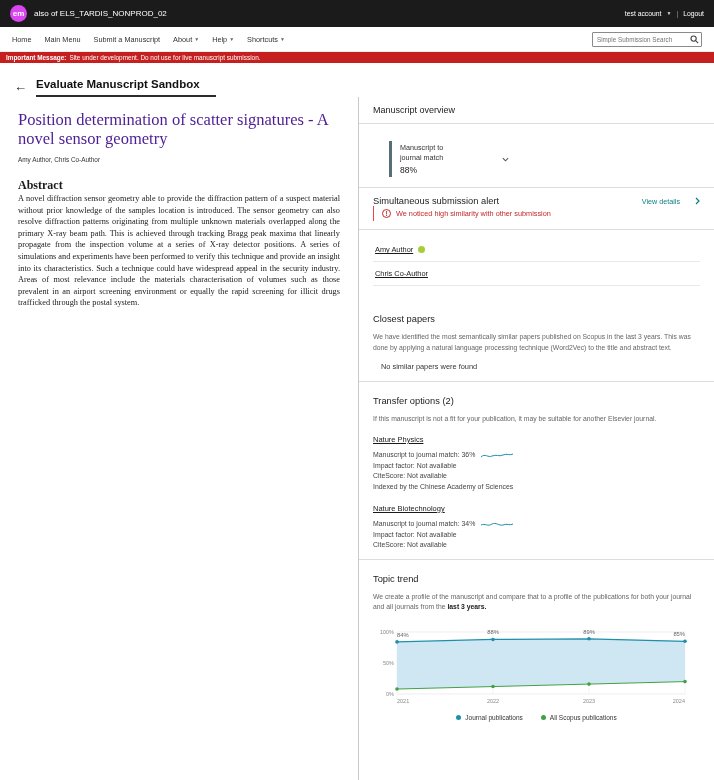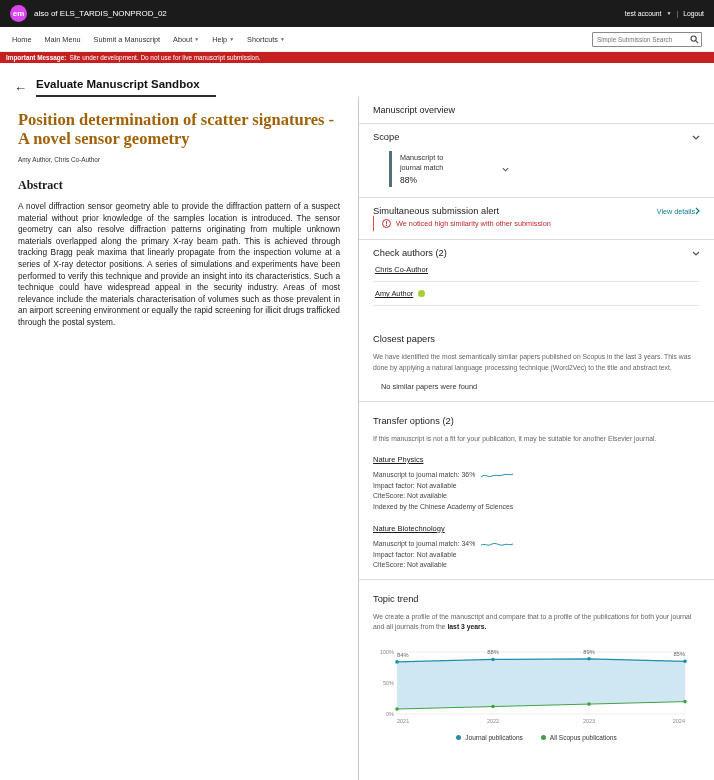--- a/index.html
+++ b/index.html
@@ -26,40 +26,40 @@
   .banner .b { font-weight:bold; }
 
   
   .page-head { display:flex; align-items:flex-end; gap:9px; padding:7px 14px 0; height:34px; }
   .back-arrow { font-size:13px; line-height:1; color:#222; cursor:pointer; padding-bottom:4px; }
   .page-title { font-size:11.5px; font-weight:bold; color:#111; border-bottom:2px solid #2d2d2d; padding:0 16px 5px 0; }
 
   
   .main { display:flex; align-items:stretch; height:683px; }
   .left-col { flex:0 0 358px; width:358px; padding:13px 18px 0; overflow:hidden; }
-  .ms-title { font-family:"Liberation Serif",serif; font-size:16.5px; line-height:1.18; color:#a16207; font-weight:bold; }
+  .ms-title { font-family:"Liberation Serif",serif; font-size:16.5px; line-height:1.18; color:#4c1d95; font-weight:normal; }
   .ms-authors { font-size:6.4px; color:#333; margin-top:7px; }
   .abstract-h { font-family:"Liberation Serif",serif; font-size:12px; font-weight:bold; margin-top:15px; color:#1a1a1a; }
-  .abstract-text { font-family:Liberation Sans, sans-serif; font-size:8.3px; line-height:1.4; text-align:justify; margin-top:8px; color:#1a1a1a; }
+  .abstract-text { font-family:Liberation Serif, serif; font-size:8.3px; line-height:1.4; text-align:justify; margin-top:0; color:#1a1a1a; }
 
   .right-col { flex:1; border-left:1px solid #c9c9c9; display:flex; flex-direction:column; overflow:hidden; }
   .overview-h { font-size:9px; color:#1c1c1c; padding:8px 14px 8px; }
   .divider { border:none; border-top:1px solid #dcdcdc; }
   .sec { padding:8px 14px; }
   .sec-h-row { display:flex; align-items:center; justify-content:space-between; }
   .sec-h { font-size:9.3px; color:#1c1c1c; }
   .chev { cursor:pointer; flex:0 0 auto; }
 
   
   .scope-box { border-left:3px solid #546e7a; padding:2px 6px 2px 8px; margin:9px 16px 2px; display:flex; align-items:center; justify-content:space-between; width:126px; }
   .scope-label { font-size:7.2px; color:#333; line-height:1.35; width:64px; }
   .scope-val { font-size:8.5px; color:#1a1a1a; margin-top:3px; }
 
   
-  .view-details { display:flex; align-items:flex-start; gap:0; font-size:7.2px; color:#0c7d87; cursor:pointer; }
+  .view-details { display:flex; align-items:flex-start; gap:15px; font-size:7.2px; color:#0c7d87; cursor:pointer; }
   .alert-row { border-left:1px solid #ef4444; padding:3px 4px 3px 8px; margin-top:0; display:flex; align-items:center; gap:5px; }
   .warn-icon { width:9px; height:9px; border-radius:50%; border:1px solid #c62828; color:#c62828; font-size:6.5px; font-weight:bold; display:inline-flex; align-items:center; justify-content:center; flex:0 0 9px; }
   .alert-msg { font-size:7.3px; color:#c62828; }
 
   
   .author-row { display:flex; align-items:center; gap:5px; padding:7px 2px; border-bottom:1px solid #e8e8e8; }
   .author-link { font-size:7.4px; color:#1a1a1a; text-decoration:underline; cursor:pointer; }
   .orcid { width:7px; height:7px; border-radius:50%; background:#a6ce39; display:inline-block; cursor:pointer; }
 
   
@@ -137,26 +137,20 @@
     <div class="ms-authors">Amy Author, Chris Co-Author</div>
     <h2 class="abstract-h">Abstract</h2>
     <p class="abstract-text">A novel diffraction sensor geometry able to provide the diffraction pattern of a suspect material without prior knowledge of the samples location is introduced. The sensor geometry can also resolve diffraction patterns originating from multiple unknown materials overlapped along the primary X-ray beam path. This is achieved through tracking Bragg peak maxima that linearly propagate from the inspection volume at a series of X-ray detector positions. A series of simulations and experiments have been performed to verify this technique and provide an insight into its characteristics. Such a technique could have widespread appeal in the security industry. Areas of most relevance include the materials characterisation of volumes such as those prevalent in an airport screening environment or equally the rapid screening for illicit drugs trafficked through the postal system.</p>
   </div>
 
   <div class="right-col">
     <div class="overview-h">Manuscript overview</div>
     <hr class="divider">
 
     <div class="sec">
-      <div class="sec-h-row">
-        <span class="sec-h">Scope</span>
-        <svg class="chev" width="8" height="5" viewBox="0 0 8 5">
-            <path d="M1 1 L4 4 L7 1" stroke="#555" stroke-width="1.2" fill="none"></path>
-          </svg>
-      </div>
       <div class="scope-box">
         <div>
           <div class="scope-label">Manuscript to journal match</div>
           <div class="scope-val">88%</div>
         </div>
         <svg class="chev" width="7" height="5" viewBox="0 0 8 5">
             <path d="M1 1 L4 4 L7 1" stroke="#555" stroke-width="1.2" fill="none"></path>
           </svg>
       </div>
     </div>
@@ -173,32 +167,26 @@
         </span>
       </div>
       <div class="alert-row">
         <span class="warn-icon">!</span>
         <span class="alert-msg">We noticed high similarity with other submission</span>
       </div>
     </div>
     <hr class="divider">
 
     <div class="sec">
-      <div class="sec-h-row">
-        <span class="sec-h">Check authors (2)</span>
-        <svg class="chev" width="8" height="5" viewBox="0 0 8 5">
-            <path d="M1 1 L4 4 L7 1" stroke="#555" stroke-width="1.2" fill="none"></path>
-          </svg>
-      </div>
-      <div class="author-row">
-        <a class="author-link">Chris Co-Author</a>
-      </div>
       <div class="author-row">
         <a class="author-link">Amy Author</a>
         <span class="orcid"></span>
+      </div>
+      <div class="author-row">
+        <a class="author-link">Chris Co-Author</a>
       </div>
     </div>
 
     <div class="sec" style="padding-top:14px;">
       <span class="sec-h">Closest papers</span>
       <p class="sec-desc">We have identified the most semantically similar papers published on Scopus in the last 3 years. This was done by applying a natural language processing technique (Word2Vec) to the title and abstract text.</p>
       <div class="empty-msg">No similar papers were found</div>
     </div>
     <hr class="divider">
 

